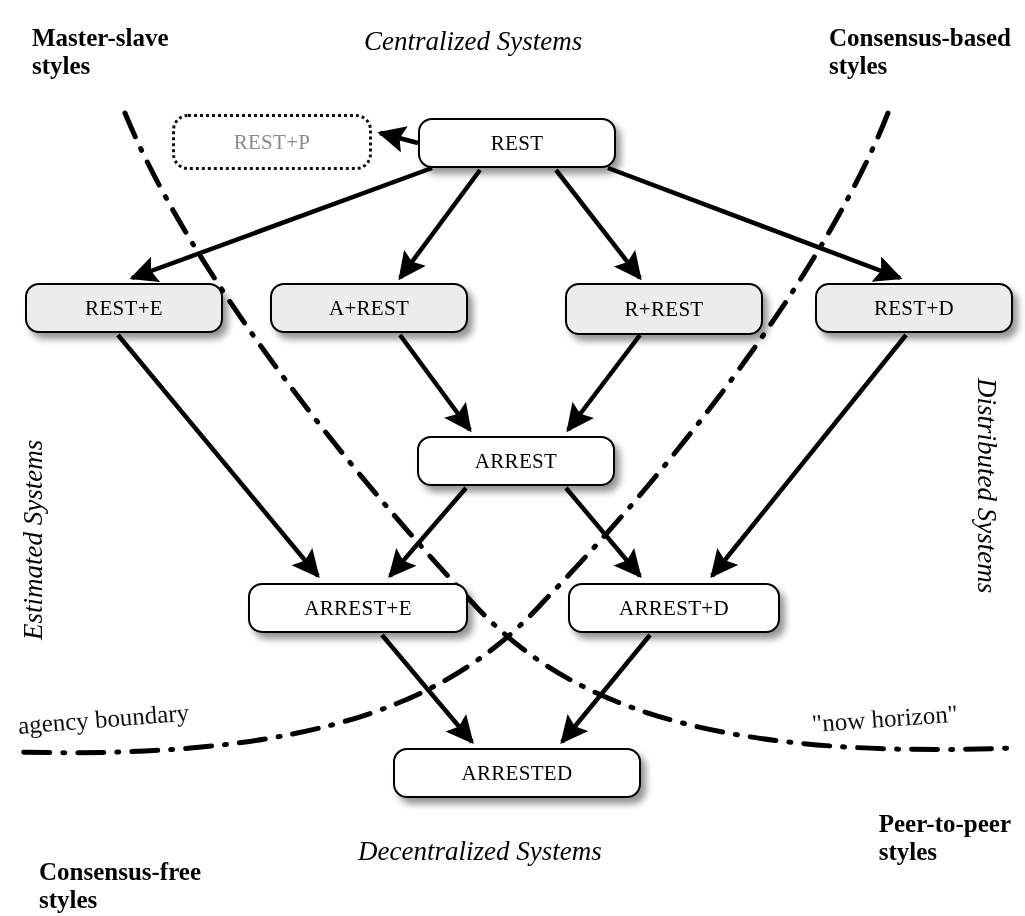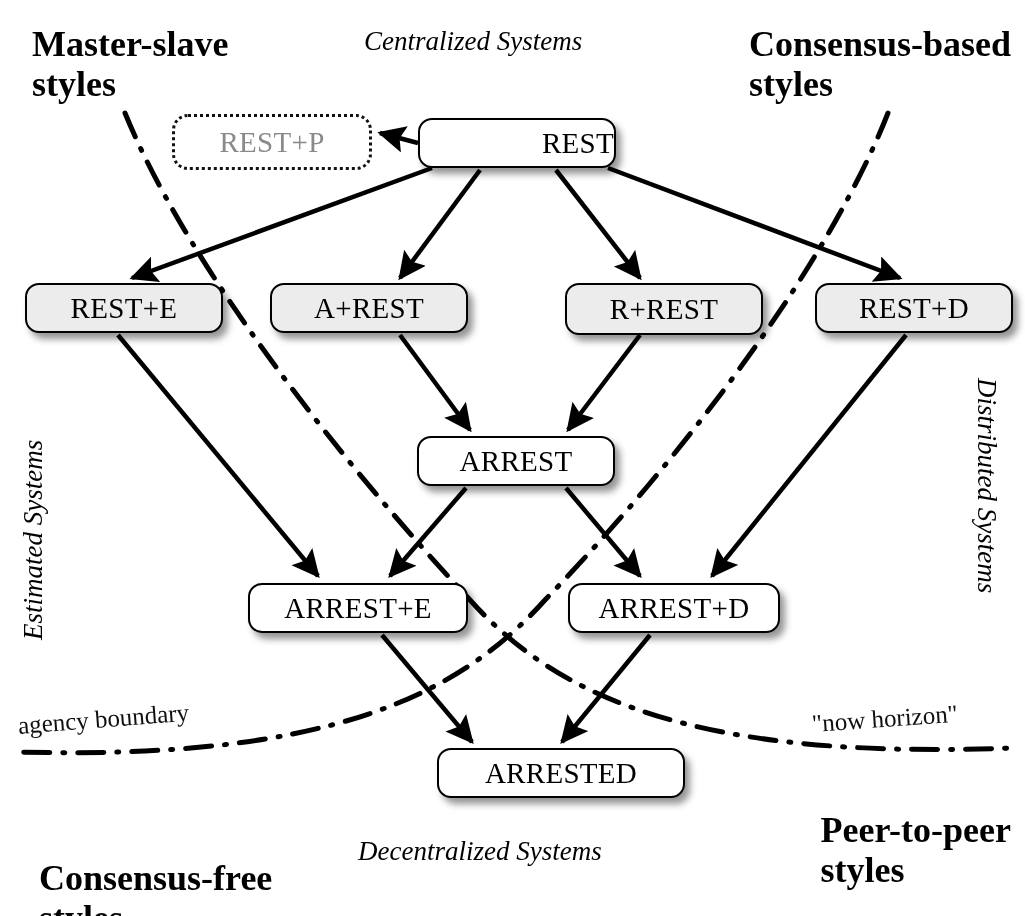--- a/index.html
+++ b/index.html
@@ -27,41 +27,41 @@
     position: absolute;
     box-sizing: border-box;
     display: flex;
     align-items: center;
     justify-content: center;
     border: 2px solid #000000;
     border-radius: 14px;
     background: #ffffff;
     color: #000000;
     font-family: "Liberation Serif", serif;
-    font-size: 29px;
+    font-size: 21px;
     letter-spacing: 0.3px;
     box-shadow: 5px 6px 7px rgba(0,0,0,0.42);
     z-index: 5;
   }
   .node.shaded {
     background: #ececec;
   }
   .node.ghost {
     border: 3px dotted #111111;
     border-radius: 16px;
     background: transparent;
     color: #8a8a8a;
     box-shadow: none;
   }
   
   .corner-label {
     position: absolute;
     font-family: "Liberation Serif", serif;
     font-weight: bold;
-    font-size: 36px;
+    font-size: 25px;
     line-height: 1.12;
     color: #000000;
     white-space: pre-line;
     z-index: 6;
   }
   .corner-label.right {
   }
   .axis-label {
     position: absolute;
     font-family: "Liberation Serif", serif;
@@ -149,21 +149,21 @@
   <div class="axis-label vert-right" style="left:1002px; top:378px;">Distributed Systems</div>
 
   <div class="boundary-label tilt-left" style="left:18px; top:712px;">agency boundary</div>
 
   <div class="boundary-label tilt-right" style="left:812px; top:710px;">"now horizon"</div>
 
   <div id="node-layer">
       <div class="node ghost" style="left: 172px; top: 114px; width: 200px; height: 56px;">
         <span>REST+P</span>
       </div>
-      <div class="node" style="left: 418px; top: 118px; width: 198px; height: 50px; justify-content: flex-end;">
+      <div class="node" style="left: 418px; top: 118px; width: 198px; height: 50px;">
         <span>REST</span>
       </div>
       <div class="node shaded" style="left: 25px; top: 283px; width: 198px; height: 50px; text-align: center;">
         <span>REST+E</span>
       </div>
       <div class="node shaded" style="left: 270px; top: 283px; width: 198px; height: 50px;">
         <span>A+REST</span>
       </div>
       <div class="node shaded" style="left: 565px; top: 283px; width: 198px; height: 52px;">
         <span>R+REST</span>
@@ -173,18 +173,18 @@
       </div>
       <div class="node" style="left: 417px; top: 436px; width: 198px; height: 50px;">
         <span>ARREST</span>
       </div>
       <div class="node" style="left: 248px; top: 583px; width: 220px; height: 50px;">
         <span>ARREST+E</span>
       </div>
       <div class="node" style="left: 568px; top: 583px; width: 212px; height: 50px;">
         <span>ARREST+D</span>
       </div>
-      <div class="node" style="left: 393px; top: 748px; width: 248px; height: 50px; margin-left: 44px;">
+      <div class="node" style="left: 393px; top: 748px; width: 248px; height: 50px;">
         <span>ARRESTED</span>
       </div>
     </div>
 
 </div>
 
 </body></html>

